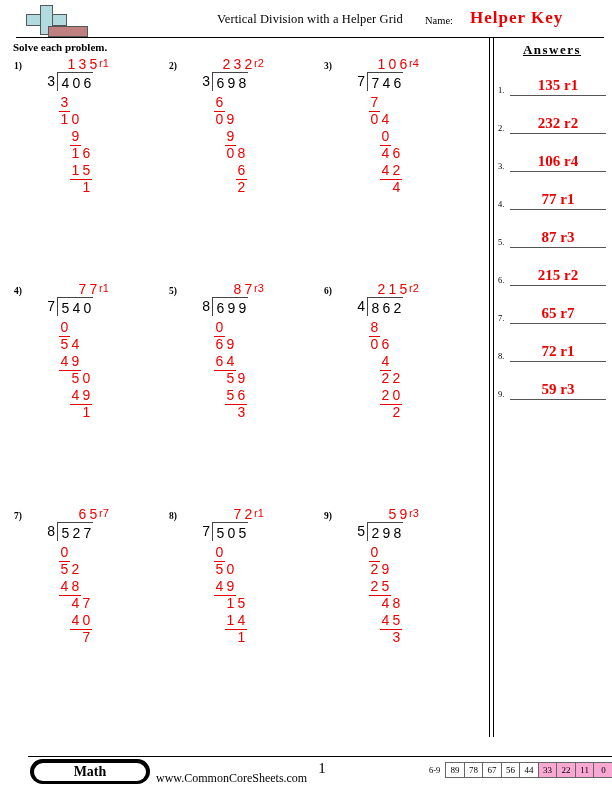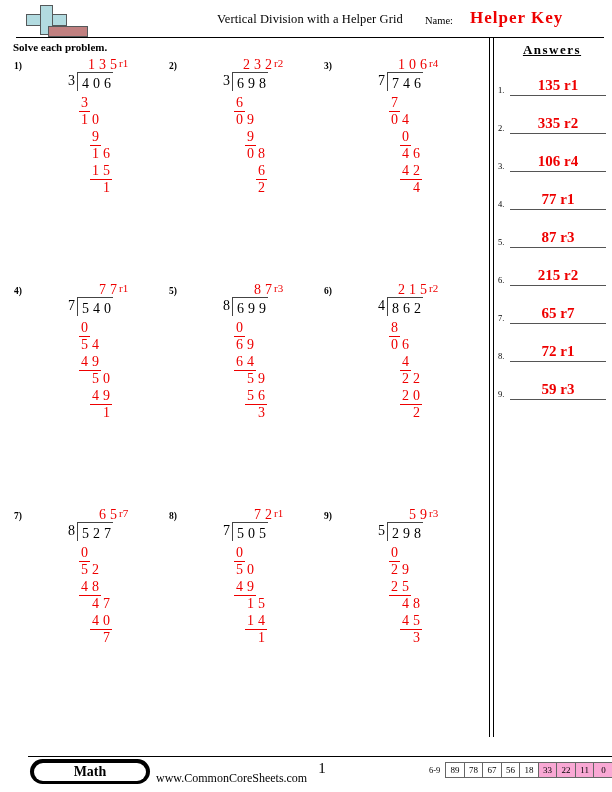--- a/index.html
+++ b/index.html
@@ -99,22 +99,21 @@
   .prob.c2 { left: 324px; }
 
   .prob-num {
     position: absolute; left: 0; top: 6px;
     font-size: 9.5px; font-weight: bold;
   }
 
   
   .divblock {
     position: absolute; left: 28px; top: 0;
-    font-family: Liberation Serif, serif;
-    margin-left: 20px;
+    font-family: Liberation Sans, sans-serif;
   }
 
   .digit {
     display: inline-block; width: 11px; text-align: center;
     font-size: 14px; line-height: 16px;
   }
   .digit.red { color: #ee0000; }
   .digit.blk { color: #000000; }
 
   
@@ -360,21 +359,21 @@
 <div id="answers-panel">
   <div id="answers-heading">Answers</div>
   <div id="answers-list">
       <div class="answer-row">
         <span class="answer-num">1.</span>
         <span class="answer-val">135 r1</span>
         <span class="answer-line"></span>
       </div>
       <div class="answer-row">
         <span class="answer-num">2.</span>
-        <span class="answer-val">335 r2</span>
+        <span class="answer-val">232 r2</span>
         <span class="answer-line"></span>
       </div>
       <div class="answer-row">
         <span class="answer-num">3.</span>
         <span class="answer-val">106 r4</span>
         <span class="answer-line"></span>
       </div>
       <div class="answer-row">
         <span class="answer-num">4.</span>
         <span class="answer-val">77 r1</span>
@@ -415,20 +414,20 @@
   </div>
   <div id="site-url">www.CommonCoreSheets.com</div>
   <div id="page-number">1</div>
   <div id="scale-wrap">
     <div id="scale-range">6-9</div>
     <div id="scale-cells">
         <div class="scale-cell">89</div>
         <div class="scale-cell">78</div>
         <div class="scale-cell">67</div>
         <div class="scale-cell">56</div>
-        <div class="scale-cell">18</div>
+        <div class="scale-cell">44</div>
         <div class="scale-cell hl">33</div>
         <div class="scale-cell hl">22</div>
         <div class="scale-cell hl">11</div>
         <div class="scale-cell hl">0</div>
       </div>
   </div>
 </div>
 
 </body></html>

